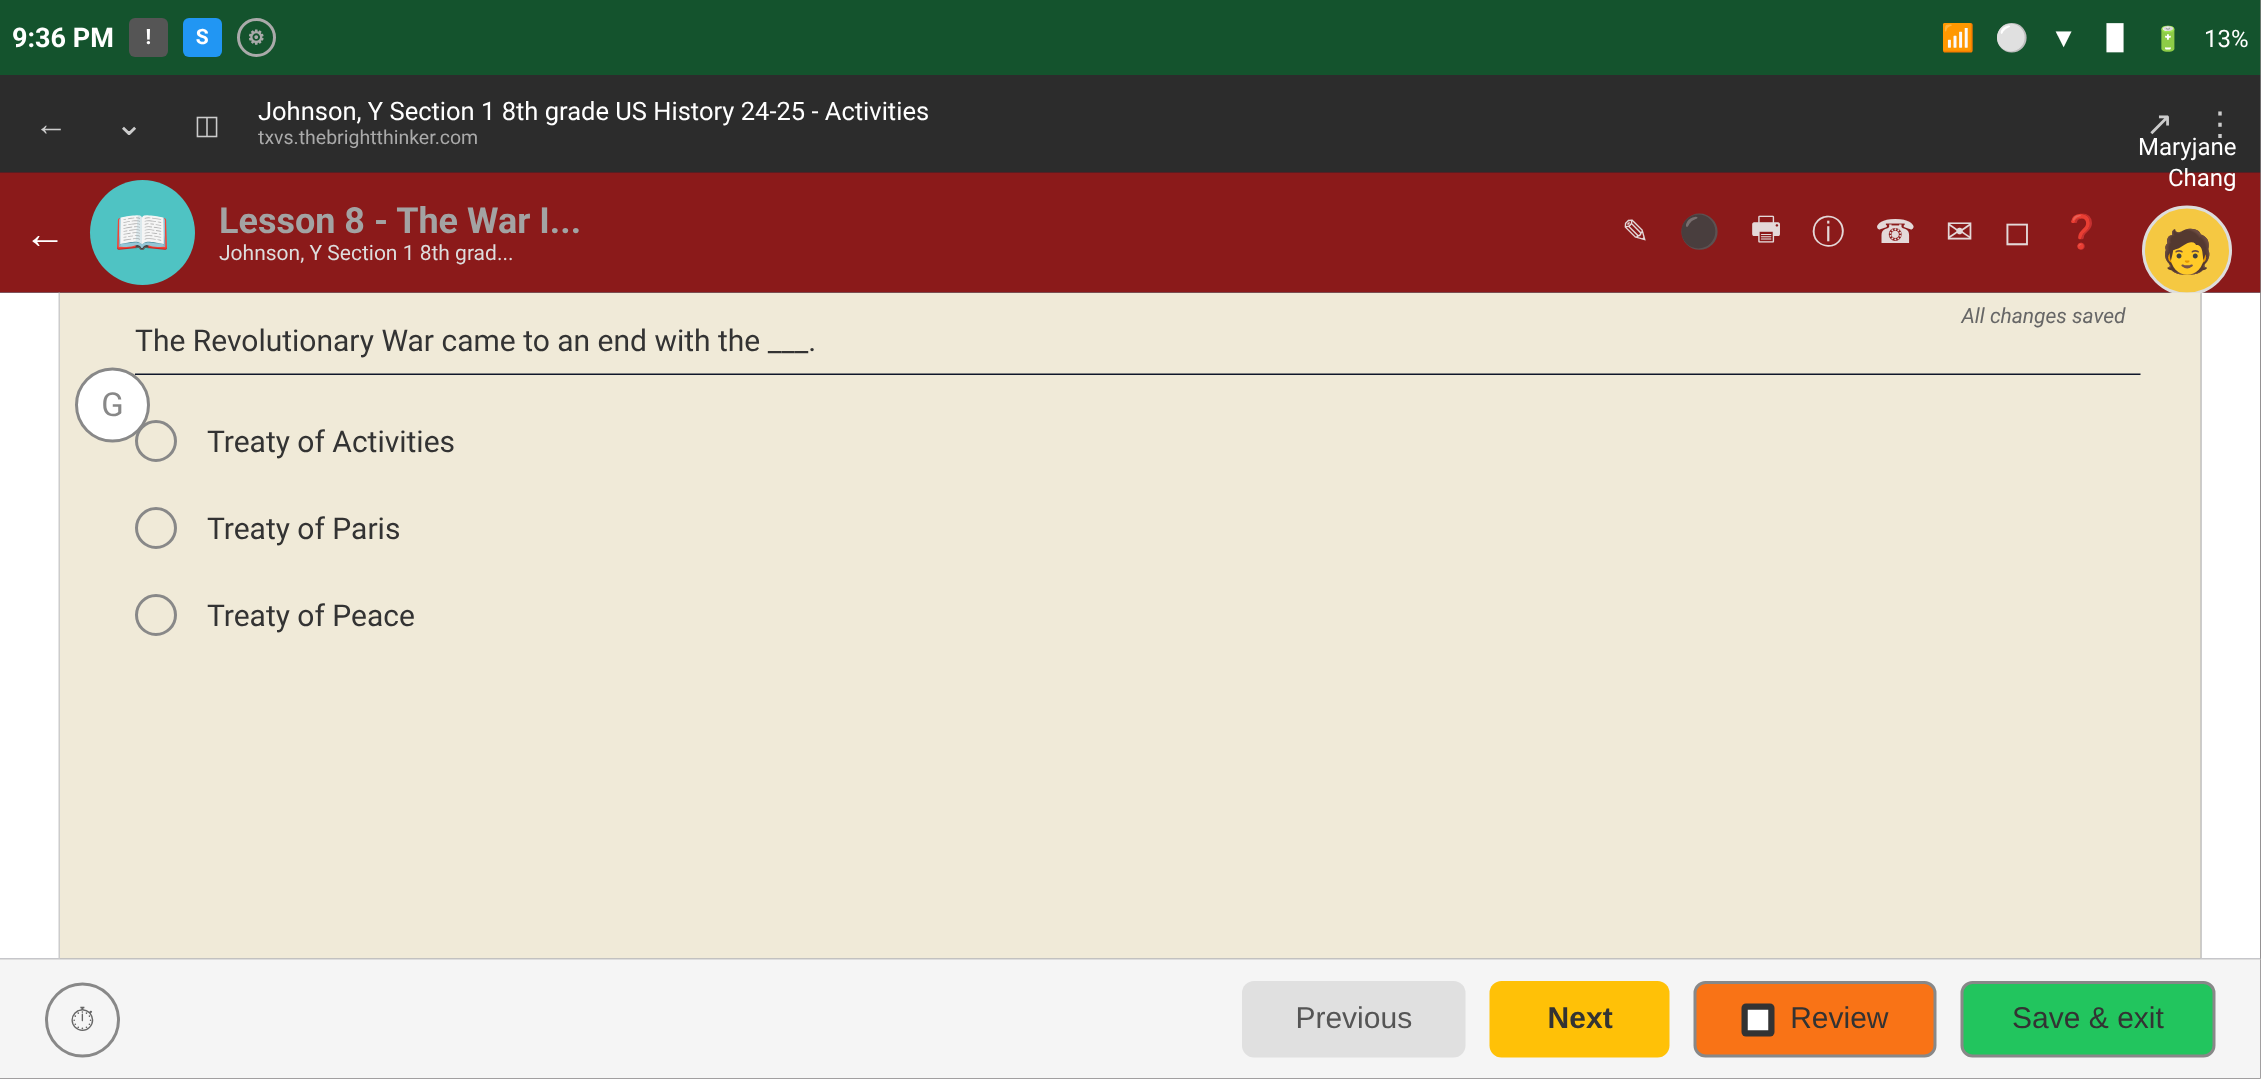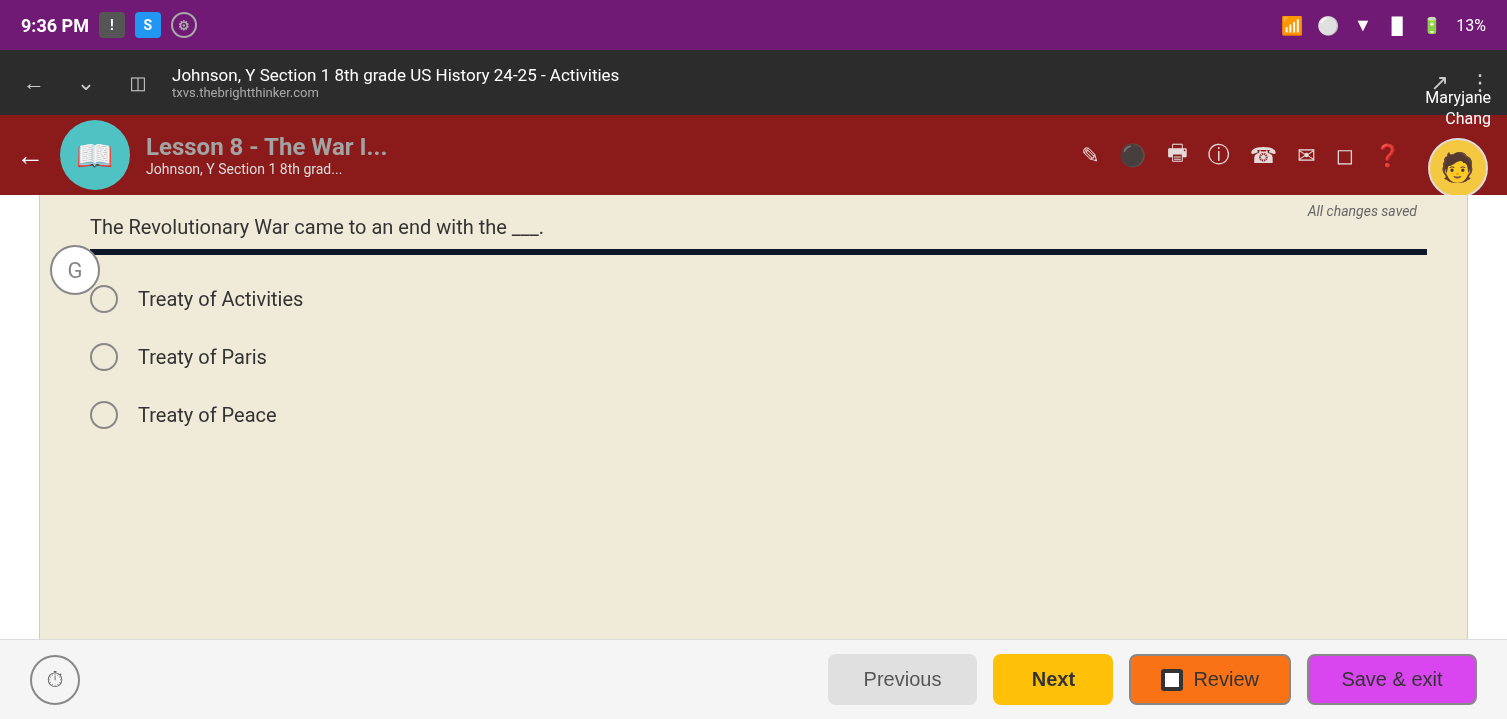--- a/index.html
+++ b/index.html
@@ -1,25 +1,25 @@
 <!DOCTYPE html>
 <html><head>
   <meta charset="utf-8">
   <style>
     * { margin: 0; padding: 0; box-sizing: border-box; }
     body { width: 1507px; height: 719px; overflow: hidden; font-family: 'Roboto', Arial, sans-serif; background: #1a1a2e; }
 
     
     .status-bar {
-      background: #701a75;
+      background: #14532d;
       height: 50px;
       display: flex;
       align-items: center;
       justify-content: space-between;
-      padding: 0 21px;
+      padding: 0 8px;
       color: white;
     }
     .status-left {
       display: flex;
       align-items: center;
       gap: 10px;
       font-size: 18px;
       font-weight: bold;
     }
     .status-icon {
@@ -148,21 +148,21 @@
       flex: 1;
       background: #f0ead8;
       padding: 20px 40px 20px 50px;
       position: relative;
     }
     .question-text {
       font-size: 20px;
       color: #333;
       margin-bottom: 30px;
       padding-bottom: 10px;
-      border-bottom: 6px solid #0f172a;
+      border-bottom: 1px solid #0f172a;
     }
     .option-row {
       display: flex;
       align-items: center;
       gap: 20px;
       margin-bottom: 30px;
       cursor: pointer;
     }
     .radio-circle {
       width: 28px; height: 28px;
@@ -251,21 +251,21 @@
       display: flex; align-items: center; gap: 10px;
       min-width: 160px;
     }
     .btn-review-icon {
       width: 22px; height: 22px;
       background: #333;
       border-radius: 3px;
       display: flex; align-items: center; justify-content: center;
     }
     .btn-save-exit {
-      background: #d946ef;
+      background: #22c55e;
       border: 2px solid #888;
       border-radius: 8px;
       padding: 12px 30px;
       font-size: 20px;
       color: #333;
       cursor: pointer;
       min-width: 170px;
     }
 
     

